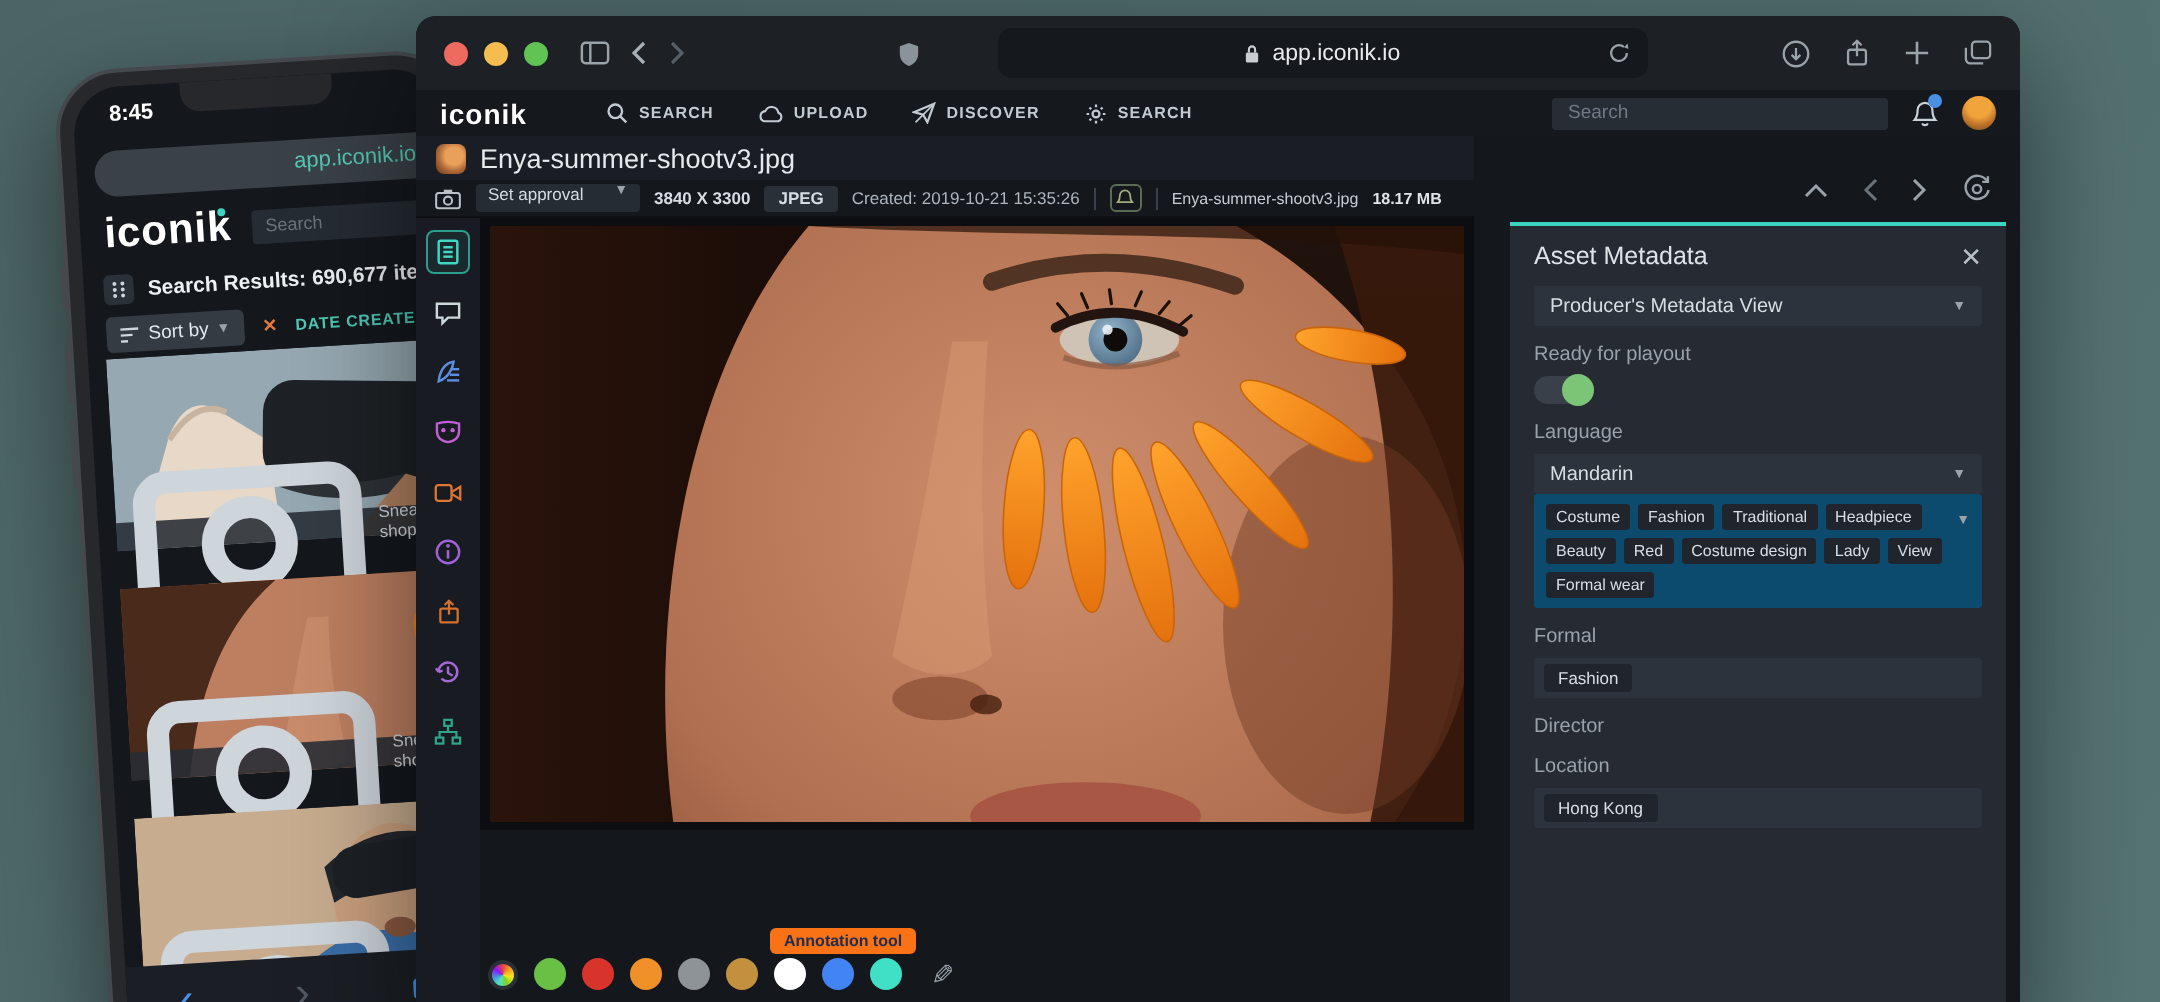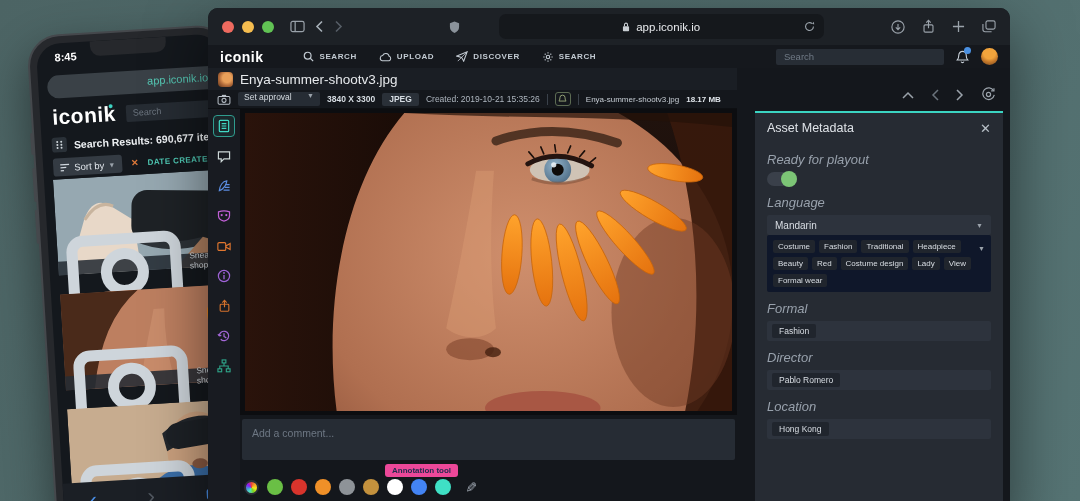--- a/index.html
+++ b/index.html
@@ -78,39 +78,39 @@
   .rail-btn.sel { border:1px solid #2f9c8e; background:rgba(65,216,196,.07); }
 
   
   .viewer { position:absolute; left:32px; top:101px; width:497px; height:306px; background:#0c0d10; padding:4px 5px; }
   .viewer svg { display:block; width:100%; height:100%; }
 
   
   .comment-box { position:absolute; left:34px; top:411px; width:493px; height:41px; }
   .comment-box textarea { width:100%; height:100%; background:#262c34; border:none; border-radius:2px; resize:none; color:#dfe4e9; font-size:10.5px; padding:8px 10px; font-family:"Liberation Sans",sans-serif; }
   .comment-box textarea::placeholder { color:#6d7783; }
-  .tooltip { position:absolute; left:177px; top:456px; background:#ec4899; color:#222c4e; font-size:8px; font-weight:bold; padding:2px 7px; border-radius:3px; }
+  .tooltip { position:absolute; left:177px; top:456px; background:#f97316; color:#222c4e; font-size:8px; font-weight:bold; padding:2px 7px; border-radius:3px; }
   .swatches { position:absolute; left:36px; top:470px; height:18px; display:flex; align-items:center; gap:8px; }
   .wheel { width:15px; height:15px; border-radius:50%;
     background:conic-gradient(#e8453c, #f5a623, #f8e71c, #7ed321, #50e3c2, #4a90d9, #9013fe, #e8453c); border:2px solid #2b2f36; }
   .swatch { width:16px; height:16px; border-radius:50%; }
   .pencil { margin-left:6px; color:#9aa2ac; font-size:14px; transform:rotate(90deg); }
 
   
   .right-zone { position:absolute; left:529px; top:60px; right:0; bottom:0; background:#14171c; }
   .panel-nav { position:absolute; right:14px; top:19px; display:flex; gap:17px; align-items:center; }
   .panel { position:absolute; left:18px; top:43px; width:248px; bottom:0; background:#262b33; border-top:2px solid #3bd4c2; padding:0 12px; }
   .panel-head { height:30px; display:flex; align-items:center; justify-content:space-between; color:#dfe3e8; font-size:12.5px; }
   .panel-close { color:#b8c0c8; font-size:13px; }
   .p-select { height:20px; background:#2d333d; border-radius:2px; display:flex; align-items:center; justify-content:space-between; padding:0 8px; color:#d9dee4; font-size:10px; }
   .p-caret { font-size:7px; color:#9aa2aa; }
-  .p-label { color:#98a1ac; font-size:13px; margin:9px 0 5px;font-style:italic; }
+  .p-label { color:#98a1ac; font-size:10px; margin:9px 0 5px; }
   .toggle { width:30px; height:14px; background:#3a404a; border-radius:8px; position:relative; }
   .toggle .knob { position:absolute; right:0px; top:-1px; width:16px; height:16px; border-radius:50%; background:#7cc576; }
-  .kw-box { background:#0f172a; border-radius:2px; padding:5px 18px 5px 6px; display:flex; flex-wrap:wrap; gap:4px; position:relative; min-height:40px; }
+  .kw-box { background:#0c4a6e; border-radius:2px; padding:5px 18px 5px 6px; display:flex; flex-wrap:wrap; gap:4px; position:relative; min-height:40px; }
   .kw-tag { background:#20252d; border-radius:2px; padding:2px 5px; color:#d9dee4; font-size:8px; white-space:nowrap; }
   .kw-caret { position:absolute; right:6px; top:10px; font-size:7px; color:#9aa2aa; }
   .p-field { height:20px; background:#2d333d; border-radius:2px; display:flex; align-items:center; padding:0 5px; }
   .p-chip { background:#20252d; border-radius:2px; padding:2px 7px; color:#d9dee4; font-size:8.5px; }
   .p-plain { color:#d9dee4; font-size:8.5px; padding-left:3px; }
   svg { display:block; }
 </style>
 </head>
 <body>
 
@@ -501,23 +501,20 @@
         <ellipse cx="298" cy="150" rx="10" ry="44" fill="url(#petG)" transform="rotate(-6 298 150)"></ellipse>
         <ellipse cx="328" cy="160" rx="10" ry="50" fill="url(#petG)" transform="rotate(-14 328 160)"></ellipse>
         <ellipse cx="354" cy="150" rx="10" ry="46" fill="url(#petG)" transform="rotate(-26 354 150)"></ellipse>
         <ellipse cx="382" cy="130" rx="9" ry="42" fill="url(#petG)" transform="rotate(-42 382 130)"></ellipse>
         <ellipse cx="410" cy="98" rx="9" ry="38" fill="url(#petG)" transform="rotate(-60 410 98)"></ellipse>
         <ellipse cx="432" cy="60" rx="8" ry="28" fill="url(#petG)" transform="rotate(-80 432 60)"></ellipse>
       </g>
     </svg>
   </div>
 
-  <div class="comment-box">
-    <textarea placeholder="Add a comment..." style=""></textarea>
-  </div>
   <div class="tooltip">Annotation tool</div>
   <div class="swatches">
     <span class="wheel"></span>
     <div style="display:flex;gap:8px">
         <span class="swatch" style="background: rgb(106, 191, 69);"></span>
         <span class="swatch" style="background: rgb(216, 52, 44);"></span>
         <span class="swatch" style="background: rgb(240, 144, 40);"></span>
         <span class="swatch" style="background: rgb(142, 147, 152);"></span>
         <span class="swatch" style="background: rgb(195, 145, 61);"></span>
         <span class="swatch" style="background: rgb(255, 255, 255);"></span>
@@ -544,20 +541,24 @@
             <path d="M13.8 1.2 V4.2 H10.8"></path>
             <circle cx="8" cy="8" r="2.2"></circle>
           </g>
         </svg>
     </div>
 
     <div class="panel">
       <div class="panel-head">
         <span>Asset Metadata</span>
         <span class="panel-close">✕</span>
+      </div>
+      <div class="p-select">
+        <span>Producer's Metadata View</span>
+          <span class="p-caret">▼</span>
       </div>
       <div class="p-label">Ready for playout</div>
       <div class="toggle">
           <span class="knob"></span>
         </div>
       <div class="p-label">Language</div>
       <div class="p-select">
         <span>Mandarin</span>
           <span class="p-caret">▼</span>
       </div>
@@ -574,23 +575,20 @@
             <span class="kw-tag">View</span>
             <span class="kw-tag">Formal wear</span>
           </div>
         <span class="kw-caret p-caret">▼</span>
       </div>
       <div class="p-label">Formal</div>
       <div class="p-field">
           <span class="p-chip">Fashion</span>
         </div>
       <div class="p-label">Director</div>
-      <div class="p-field">
-          <span class="p-chip">Pablo Romero</span>
-        </div>
       <div class="p-label">Location</div>
       <div class="p-field">
           <span class="p-chip">Hong Kong</span>
         </div>
 
     </div>
   </div>
 </div>
 
 </body></html>

